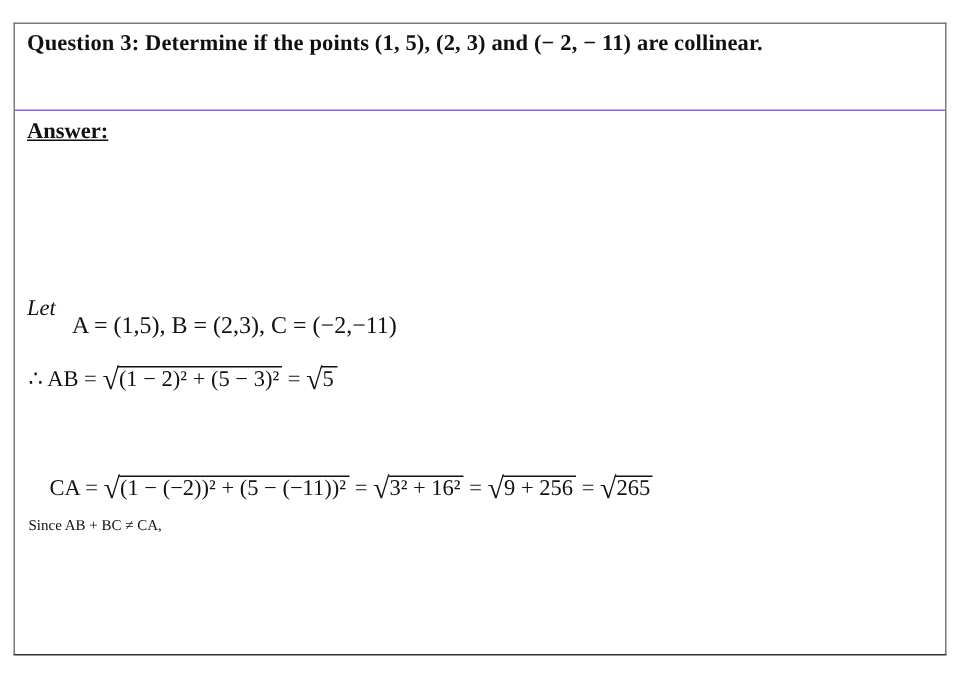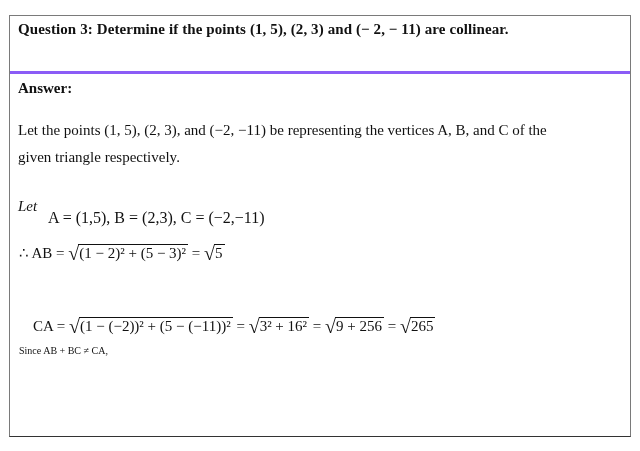--- a/index.html
+++ b/index.html
@@ -1,44 +1,40 @@
 <!DOCTYPE html>
 <html><head>
   <meta charset="utf-8">
   <style>
     html, body { margin: 0; padding: 0; background: #ffffff; }
     body { width: 640px; height: 451px; position: relative; overflow: hidden;
            font-family: "Liberation Serif", "DejaVu Serif", serif; color: #111; }
     .box { position: absolute; left: 9px; top: 15px; width: 622px; height: 422px;
            border: 1px solid #7a7a7a; border-bottom: 1.5px solid #333; box-sizing: border-box; }
     .qrow { position: absolute; left: 0; top: 0; width: 100%; height: 58px;
-            border-bottom: 3px solid #8b5cf6; box-sizing: border-box; }
+            border-bottom: 1px solid #8b5cf6; box-sizing: border-box; }
     .qtext { position: absolute; left: 8px; top: 5px; font-size: 15px; font-weight: bold;
              letter-spacing: 0.1px; white-space: nowrap; }
-    .ans { position: absolute; left: 8px; top: 64px; font-size: 15px; font-weight: bold; }
+    .ans { position: absolute; left: 8px; top: 64px; font-size: 15px; font-weight: bold; text-decoration: underline; }
     .para { position: absolute; left: 8px; font-size: 15px; line-height: 27px; width: 606px; }
     .math { font-family: "Liberation Serif", "DejaVu Serif", serif; font-size: 15px;
             position: absolute; white-space: nowrap; }
     .sqrt { display: inline-block; border-top: 1px solid #111; padding: 0 2px 0 1px; margin-left: -1px; }
     .rad { font-size: 20px; vertical-align: -2px; }
   </style>
 </head>
 <body>
 
 <div class="box">
   <div class="qrow">
     <div class="qtext">Question 3: Determine if the points (1, 5), (2, 3) and (− 2, − 11) are collinear.</div>
   </div>
 
   <div class="ans">Answer:</div>
 
-  <div class="para" style="top:101px;">
-    <div>Let the points (1, 5), (2, 3), and (−2, −11) be representing the vertices A, B, and C of the</div>
-    <div>given triangle respectively.</div>
-  </div>
 
   <div class="math" style="left:8px; top:182px;font-style:italic;">Let</div>
   <div class="math" style="left:38px; top:170px; font-size:16px;margin-top:23px;">A = (1,5), B = (2,3), C = (−2,−11)</div>
 
   <div class="math" style="left:9px; top:226px;font-family:Liberation Serif, serif;">
     <span>∴ AB =</span>
     <span class="rad">√</span><span class="sqrt">(1 − 2)² + (5 − 3)²</span>
     <span> = </span><span class="rad">√</span><span class="sqrt">5</span>
   </div>
 

